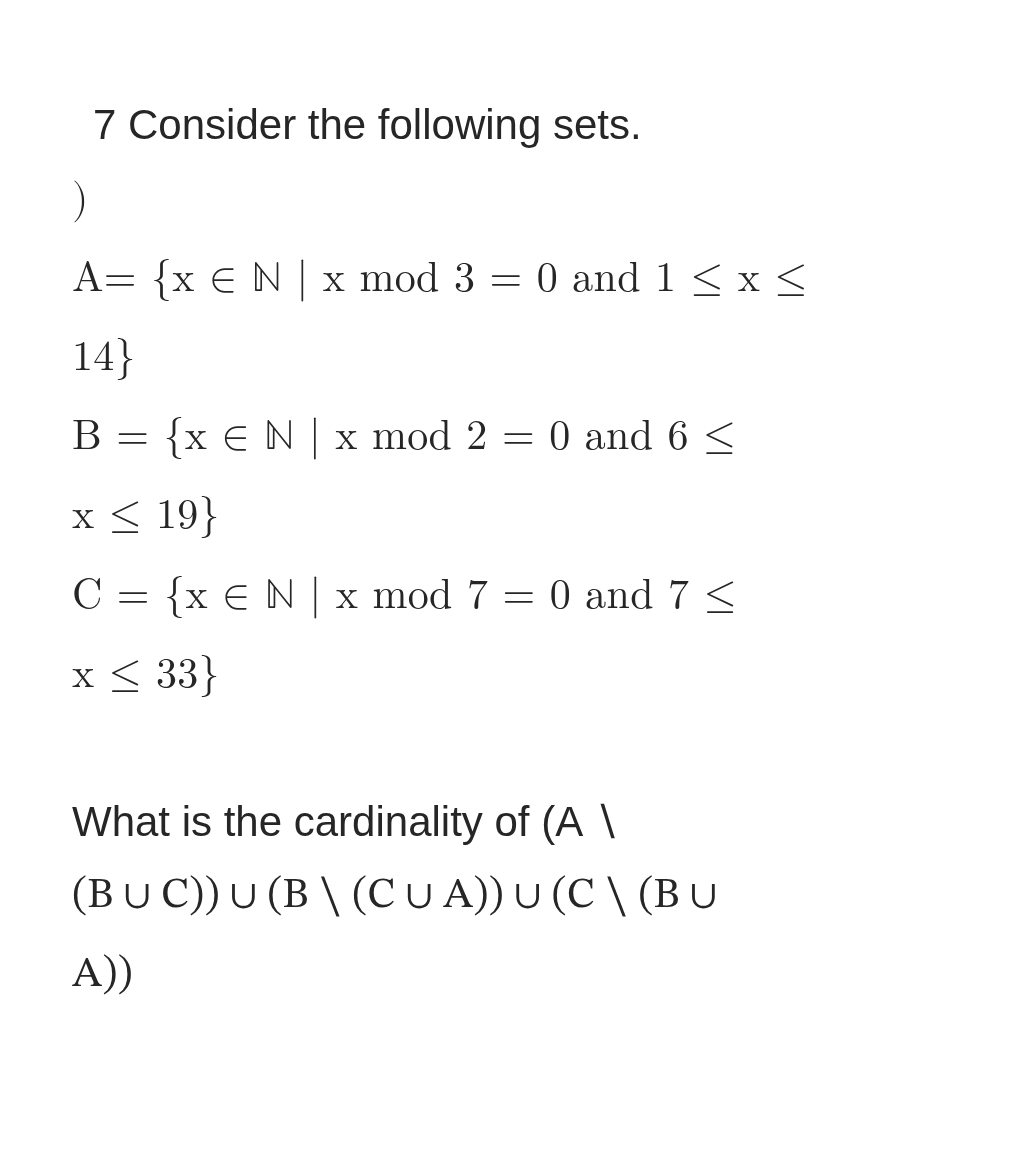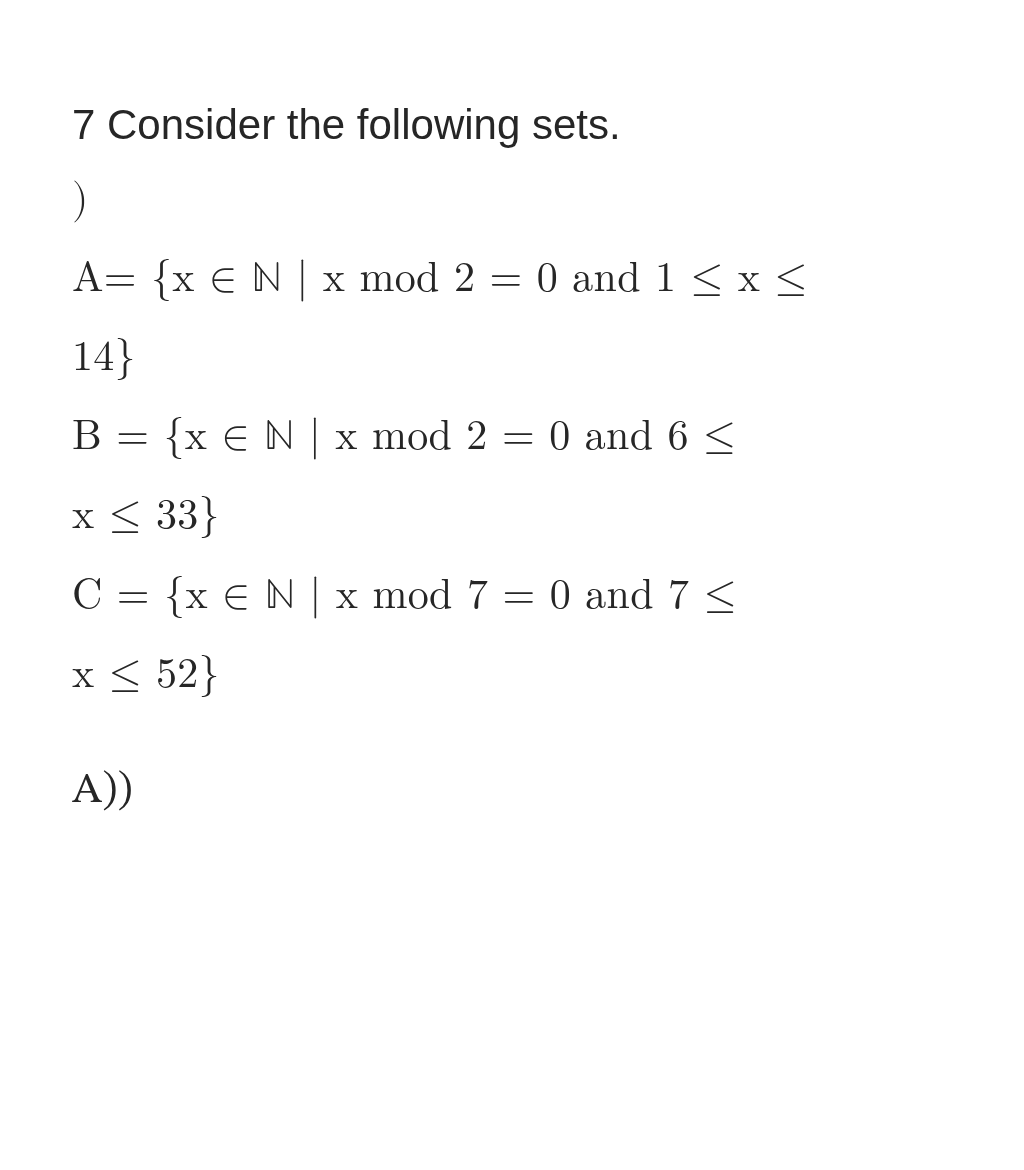--- a/index.html
+++ b/index.html
@@ -14,20 +14,21 @@
     padding: 92px 72px 40px 72px;
     font-family: Arial, Helvetica, sans-serif;
     color: #262626;
     font-size: 40px;
     line-height: 1.55;
   }
   .intro {
     font-family: Arial, Helvetica, sans-serif;
     font-size: 42px;
     margin-bottom: 10px;
+    margin-left: 21px;
   }
   .math-line {
     font-family: "Cambria Math", "Latin Modern Math", "STIX Two Math", Georgia, "Times New Roman", serif;
     font-size: 42px;
     margin: 10px 0 14px 0;
     letter-spacing: 0.3px;
   }
   .gap {
     height: 28px;
   }
@@ -46,26 +47,28 @@
 <div class="page">
 
   <div class="intro">
     <span>7</span>
     <span> </span>
     <span>Consider the following sets.</span>
   </div>
 
   <div class="math-line">)</div>
 
-  <div class="math-line">A= {x ∈ ℕ ∣ x mod 2 = 0 and 1 ≤ x ≤</div>
+  <div class="math-line">A= {x ∈ ℕ ∣ x mod 3 = 0 and 1 ≤ x ≤</div>
   <div class="math-line">14}</div>
 
   <div class="math-line">B = {x ∈ ℕ ∣ x mod 2 = 0 and 6 ≤</div>
-  <div class="math-line">x ≤ 33}</div>
+  <div class="math-line">x ≤ 19}</div>
 
   <div class="math-line">C = {x ∈ ℕ ∣ x mod 7 = 0 and 7 ≤</div>
-  <div class="math-line">x ≤ 52}</div>
+  <div class="math-line">x ≤ 33}</div>
 
   <div class="gap"></div>
 
+  <div class="question">What is the cardinality of (A ∖</div>
+  <div class="math-line setop">(B ∪ C)) ∪ (B ∖ (C ∪ A)) ∪ (C ∖ (B ∪</div>
   <div class="math-line setop">A))</div>
 
 </div>
 
 </body></html>

